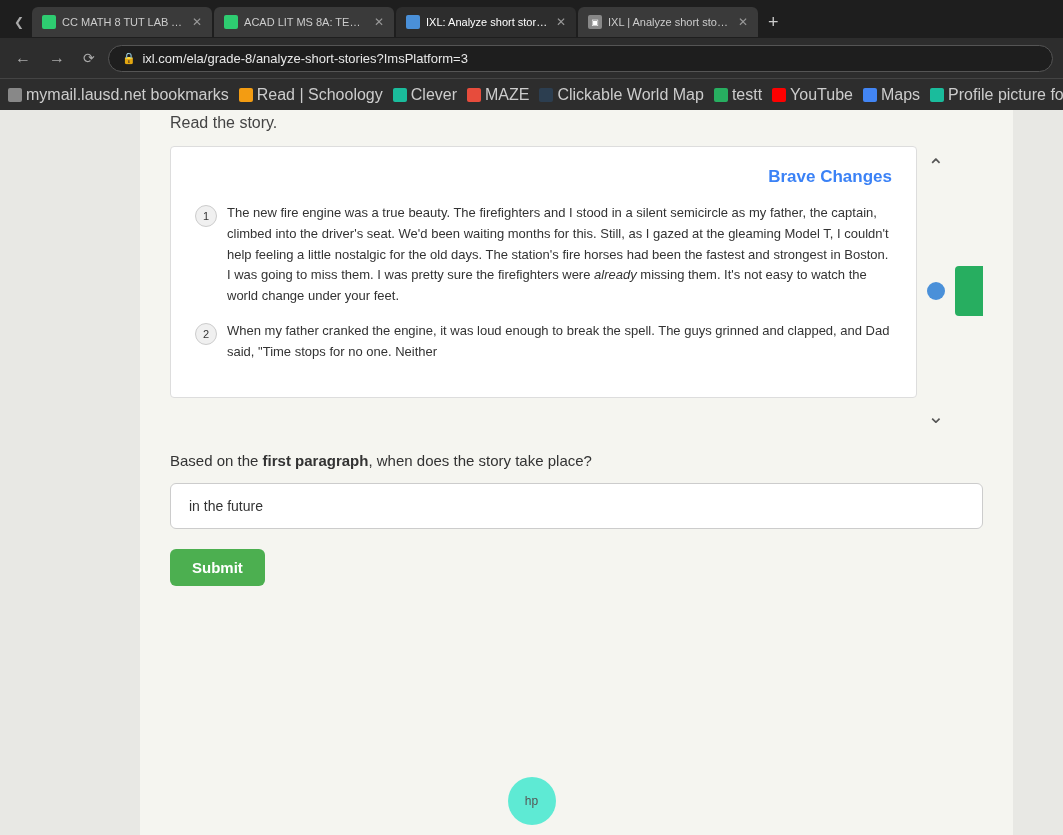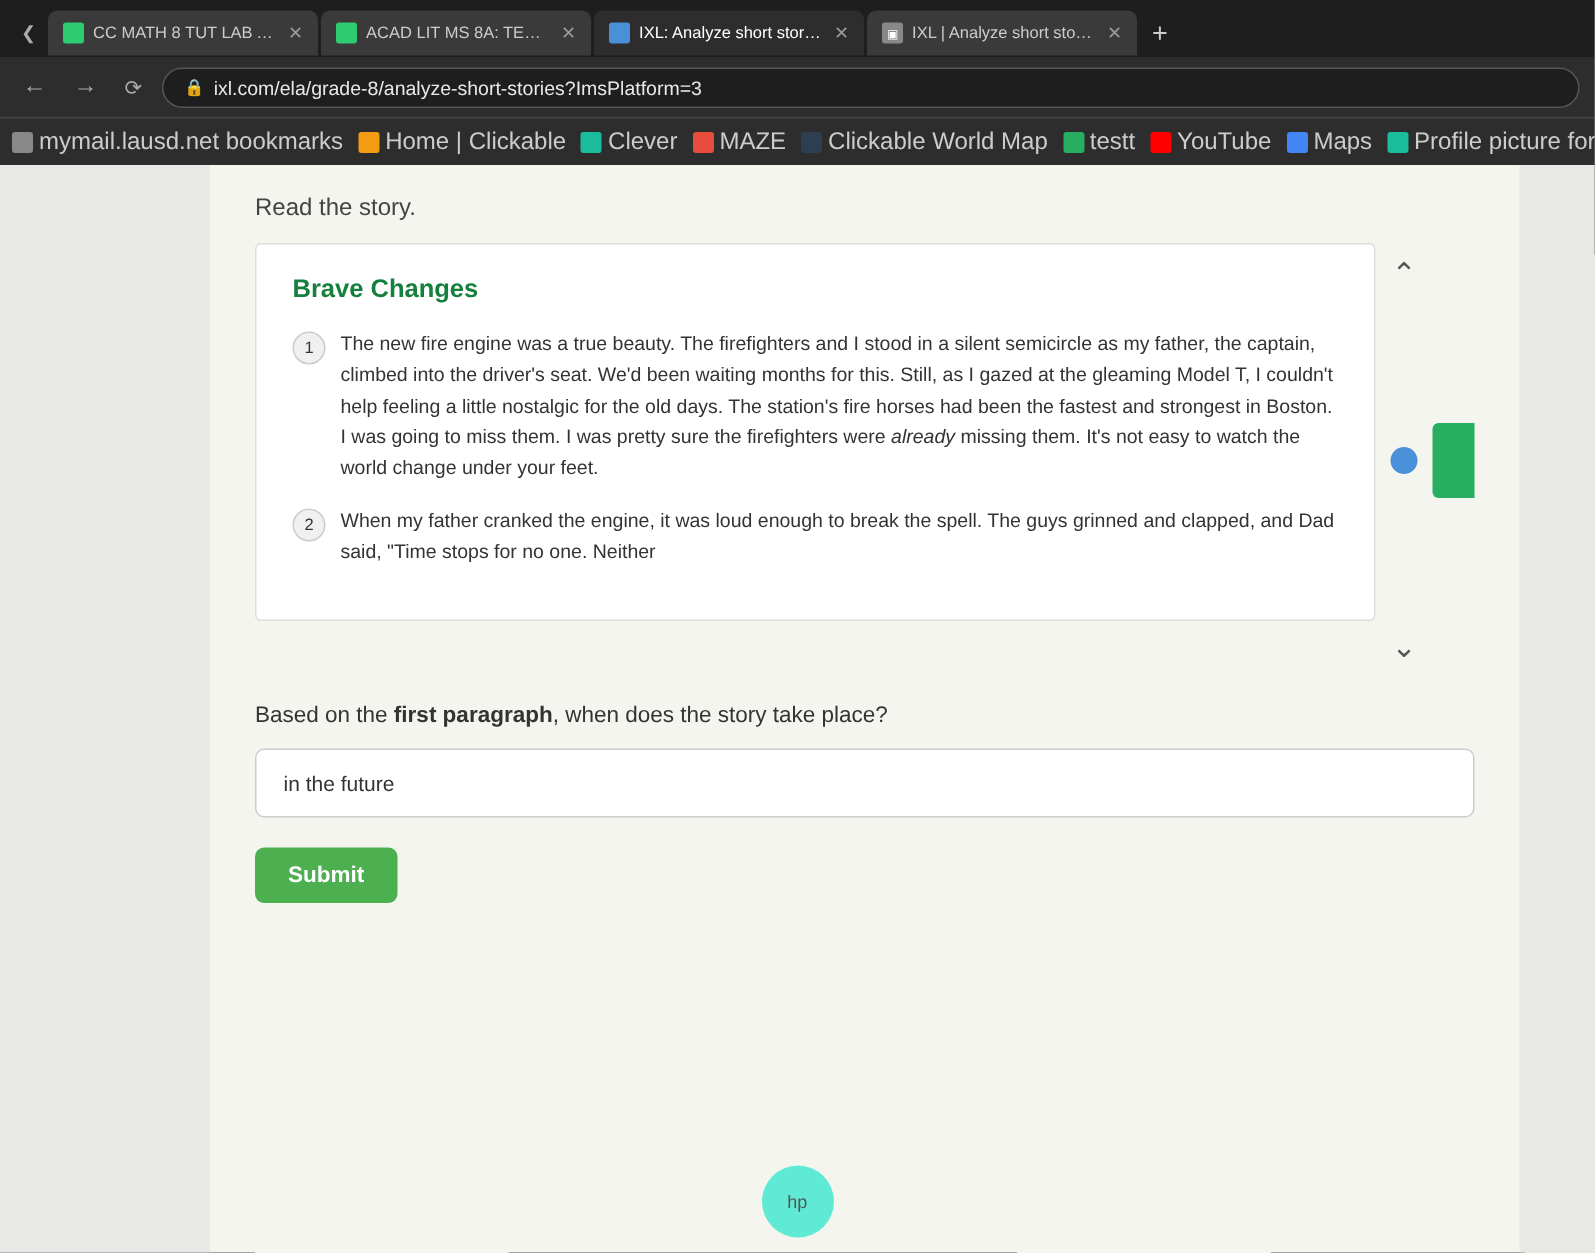--- a/index.html
+++ b/index.html
@@ -179,21 +179,21 @@
     }
 
     .left-sidebar {
       width: 140px;
       background: #e8e8e4;
       flex-shrink: 0;
     }
 
     .content-area {
       flex: 1;
-      padding: 20px 30px;
+      padding: 4px 30px;
       overflow: hidden;
       position: relative;
     }
 
     .read-prompt {
       font-size: 16px;
       color: #444;
       margin-bottom: 14px;
     }
 
@@ -210,24 +210,24 @@
 
     .scroll-btn {
       color: #555;
       font-size: 18px;
       cursor: pointer;
       background: none;
       border: none;
     }
 
     .story-title {
-      text-align: left;
+      text-align: right;
       font-size: 17px;
       font-weight: bold;
-      color: #15803d;
+      color: #3b82f6;
       margin-bottom: 16px;
     }
 
     .paragraph {
       display: flex;
       gap: 10px;
       margin-bottom: 14px;
       align-items: flex-start;
     }
 
@@ -360,21 +360,21 @@
     </div>
   </div>
 
   <div class="bookmarks-bar">
     <div class="bookmark-item">
       <div class="bm-icon" style="background:#888;"></div>
       <span>mymail.lausd.net bookmarks</span>
     </div>
     <div class="bookmark-item">
       <div class="bm-icon bm-orange"></div>
-      <span>Home | Clickable</span>
+      <span>Read | Schoology</span>
     </div>
     <div class="bookmark-item">
       <div class="bm-icon bm-teal"></div>
       <span>Clever</span>
     </div>
     <div class="bookmark-item">
       <div class="bm-icon bm-red" style="background:#e74c3c;"></div>
       <span>MAZE</span>
     </div>
     <div class="bookmark-item">

